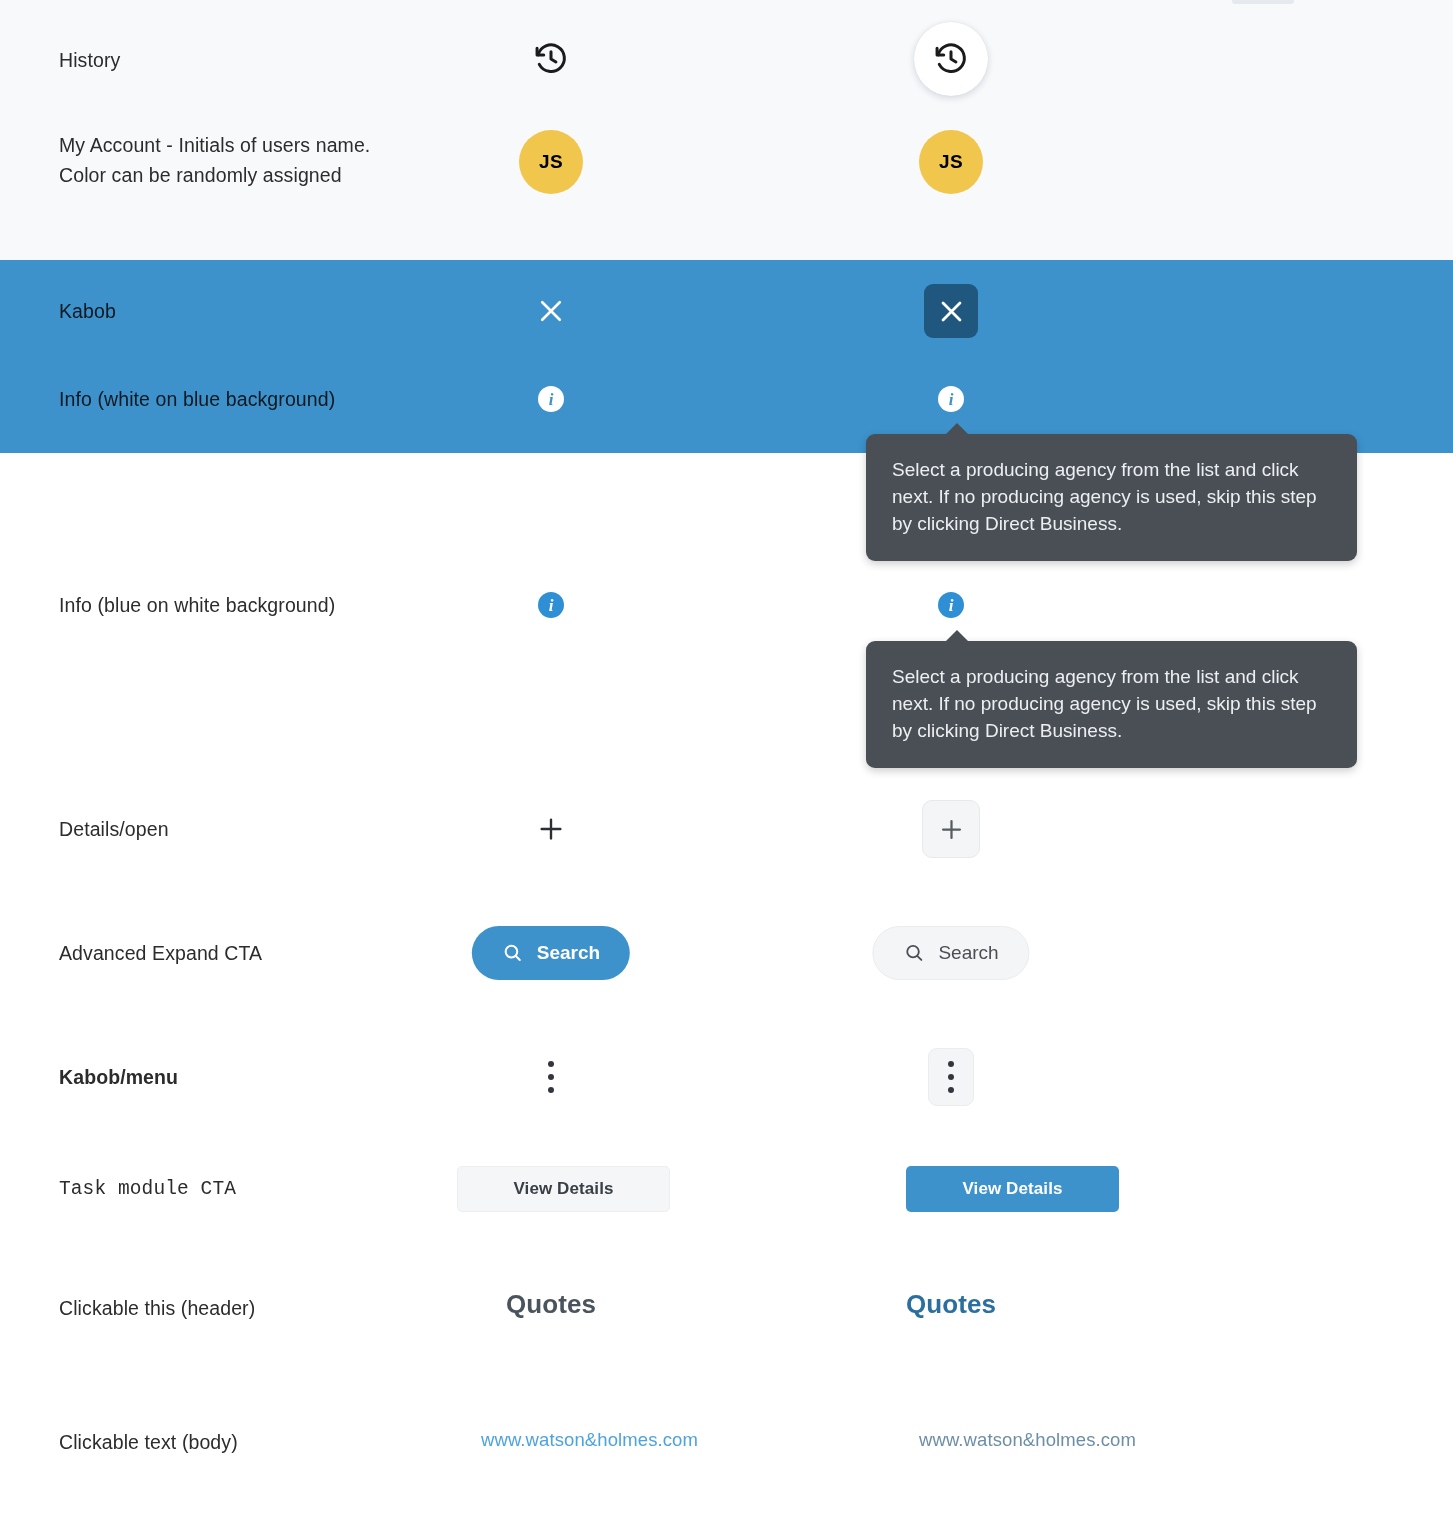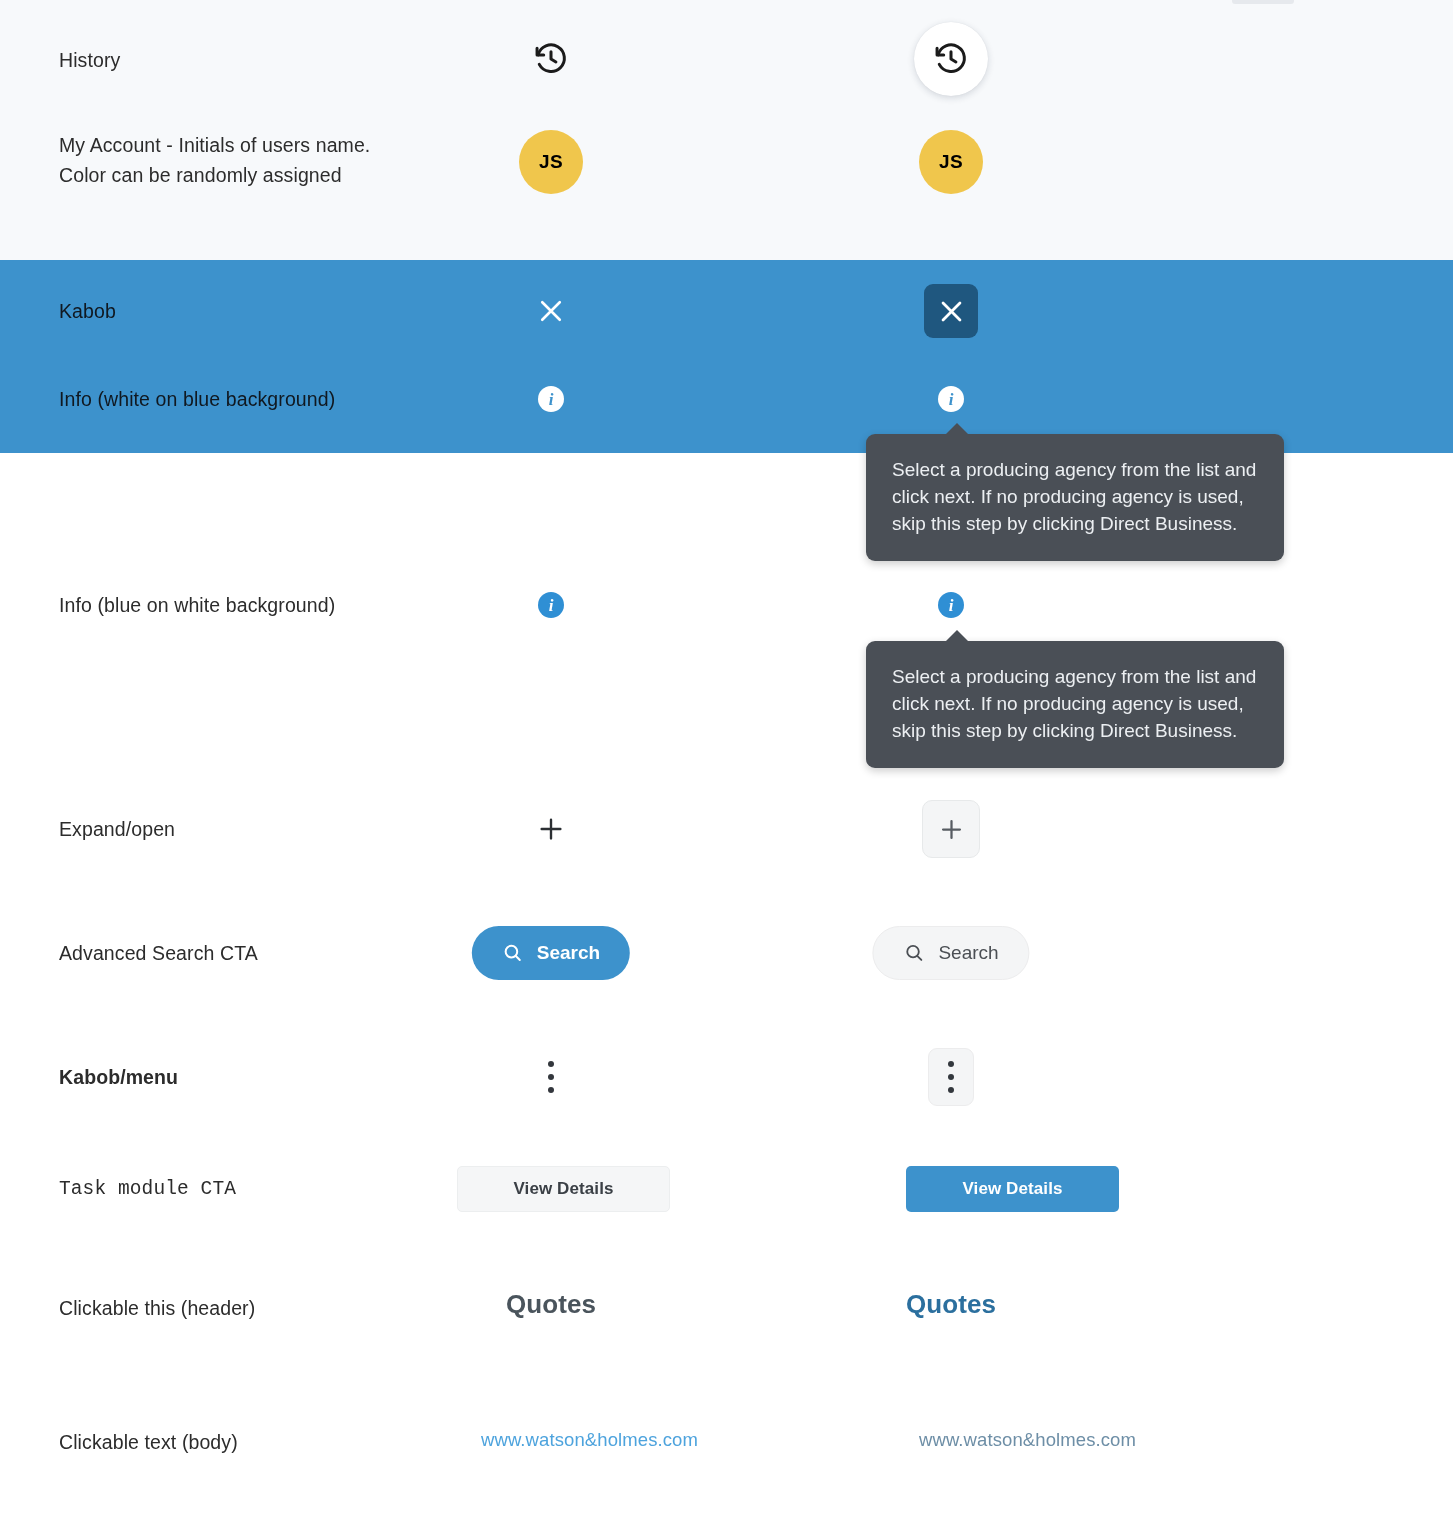--- a/index.html
+++ b/index.html
@@ -92,21 +92,21 @@
     font-weight: 700;
     font-size: 17px;
     line-height: 1;
   }
   .info-white { background: #ffffff; color: #3d92cc; }
   .info-blue  { background: #2f8fd4; color: #ffffff; }
 
   
   .tooltip {
     position: absolute;
-    width: 418px;
+    width: 491px;
     background: #4a4f56;
     border-radius: 9px;
     padding: 22px 26px 24px 26px;
     color: #eceff2;
     font-size: 19px;
     line-height: 27px;
     box-shadow: 0 3px 9px rgba(0,0,0,.20);
   }
   .tooltip .tip-arrow {
     position: absolute;
@@ -318,41 +318,41 @@
       </div>
     </div>
   </div>
 
   <div class="tooltip" style="left:866px; top:641px;">
     <div class="tip-arrow"></div>
     <span>Select a producing agency from the list and click next. If no producing agency is used, skip this step by clicking Direct Business.</span>
   </div>
 
   <div class="row" style="top:829px;">
-    <div class="label" style="top:-15px;">Expand/open</div>
+    <div class="label" style="top:-15px;">Details/open</div>
 
     <div class="cell-a" style="top:-21px;">
       <div class="plus-plain">
         <svg width="30" height="30" viewBox="0 0 24 24" fill="none" stroke="#2b2f33" stroke-width="1.9" stroke-linecap="round">
           <path d="M12 4.5v15M4.5 12h15"></path>
         </svg>
       </div>
     </div>
 
     <div class="cell-b" style="top:-29px;">
       <div class="plus-chip">
         <svg width="27" height="27" viewBox="0 0 24 24" fill="none" stroke="#575c62" stroke-width="2" stroke-linecap="round">
           <path d="M12 4.5v15M4.5 12h15"></path>
         </svg>
       </div>
     </div>
   </div>
 
   <div class="row" style="top:953px;">
-    <div class="label" style="top:-15px;">Advanced Search CTA</div>
+    <div class="label" style="top:-15px;">Advanced Expand CTA</div>
 
     <div class="cell-a" style="top:-27px;">
       <button class="search-btn search-primary">
         <svg width="22" height="22" viewBox="0 0 24 24" fill="none" stroke="#ffffff" stroke-width="2.2" stroke-linecap="round">
           <circle cx="10.5" cy="10.5" r="6.3"></circle>
           <path d="M15.3 15.3l4.3 4.3"></path>
         </svg>
         <span>Search</span>
       </button>
     </div>

